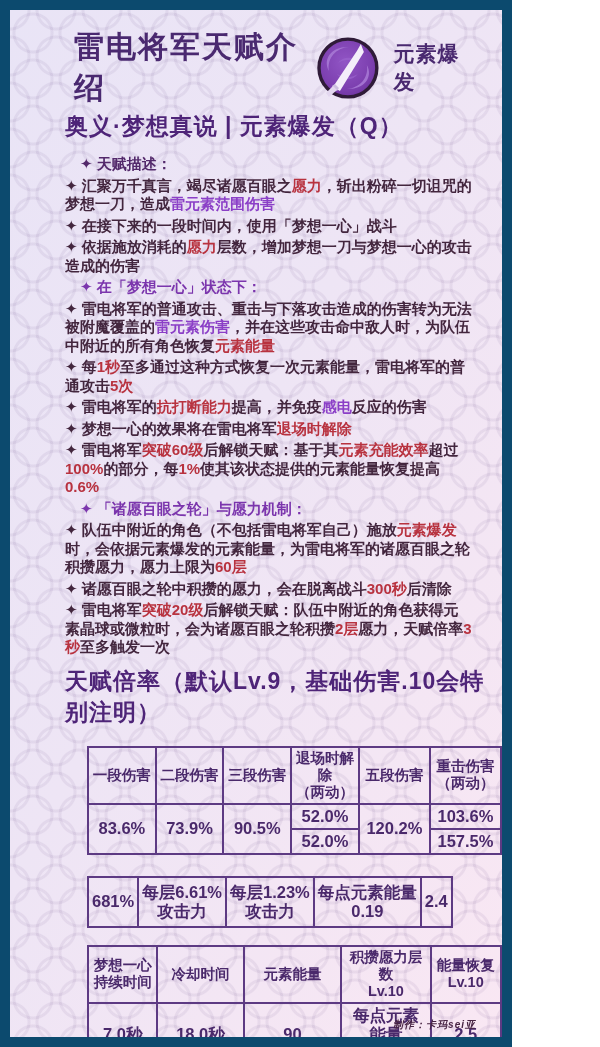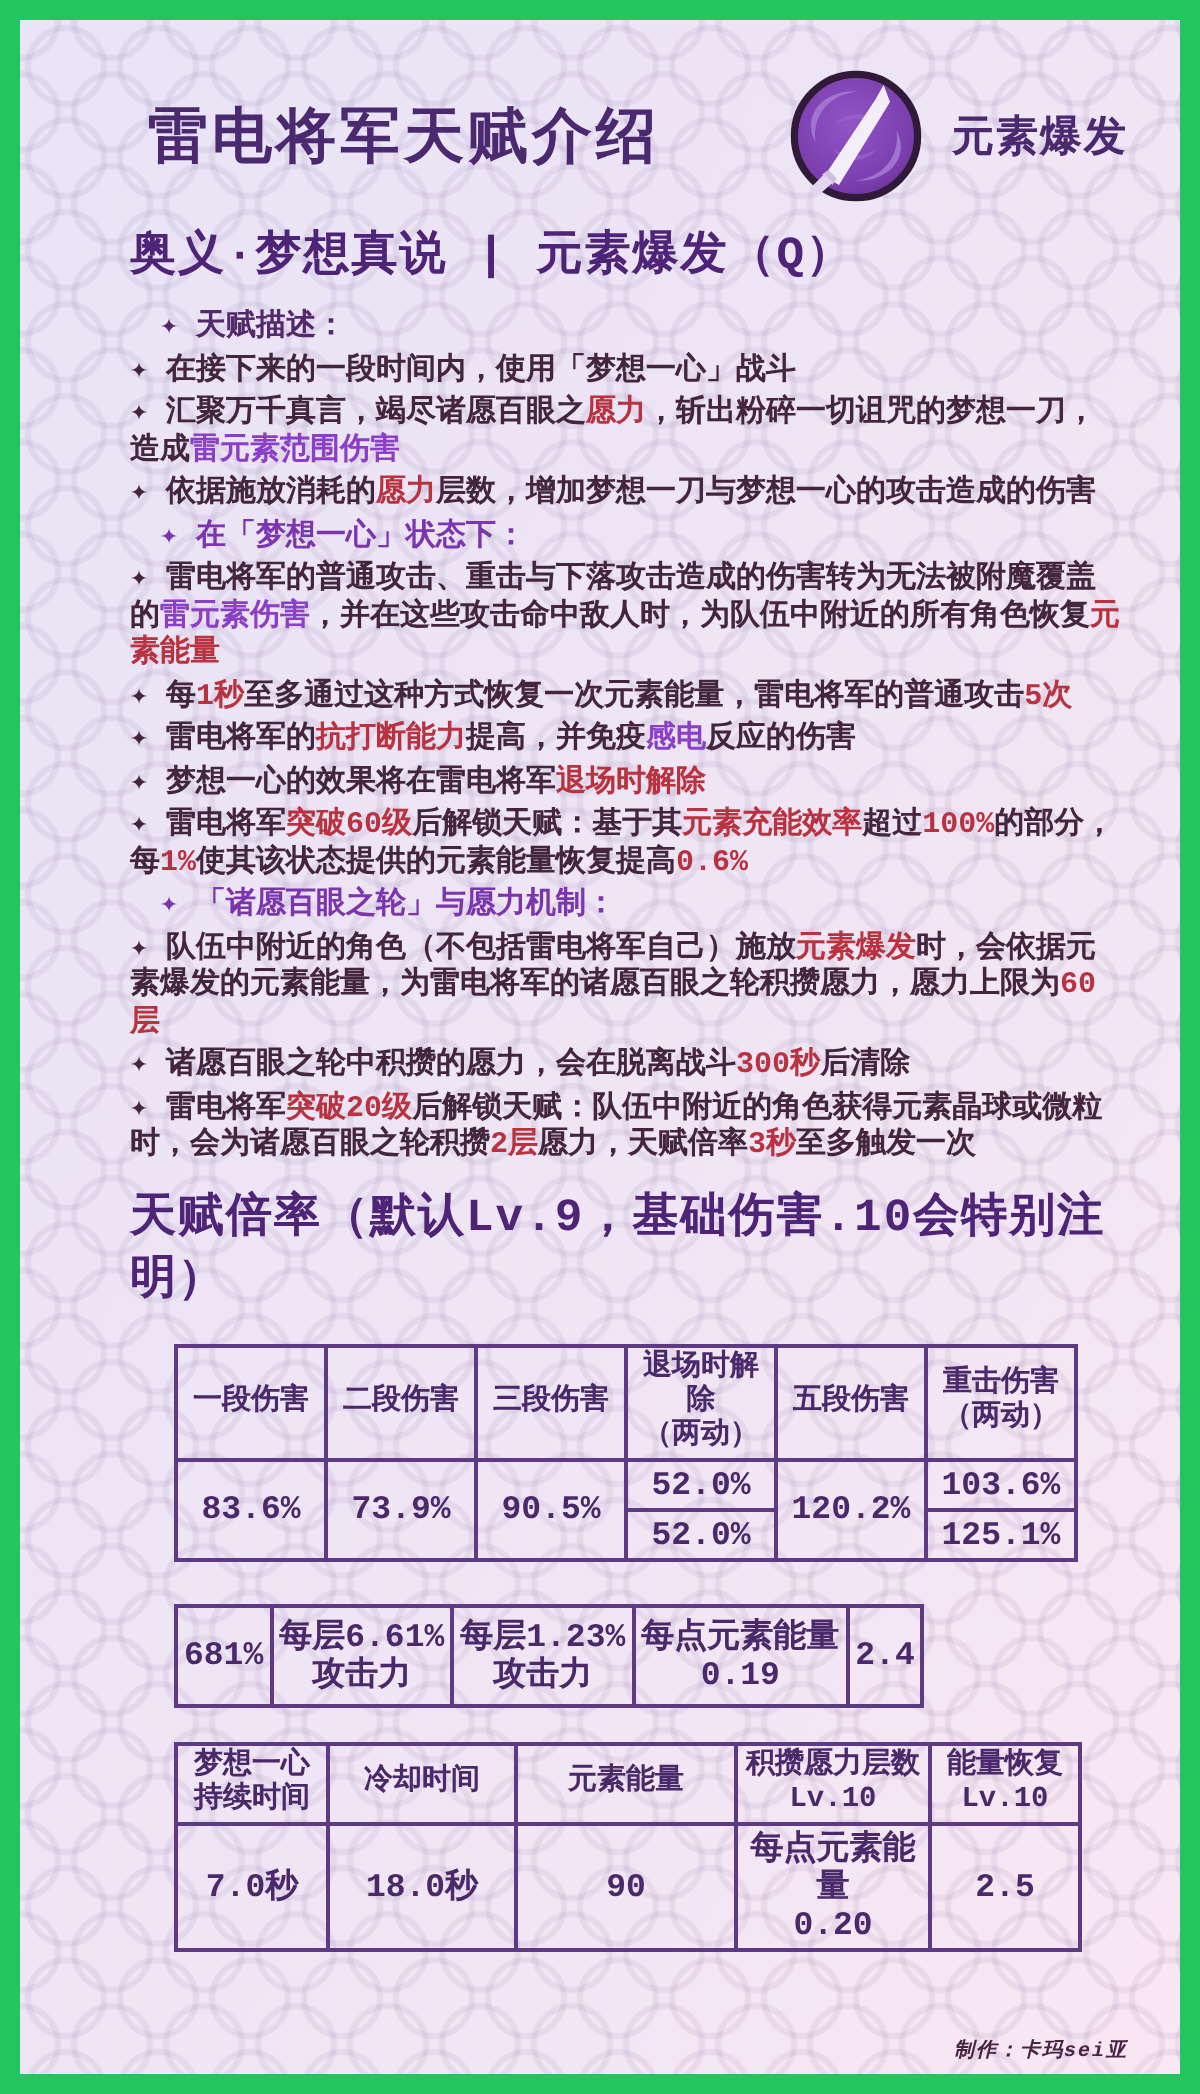--- a/index.html
+++ b/index.html
@@ -2,24 +2,23 @@
 <html><head>
 <meta charset="utf-8">
 <style>
   * { margin:0; padding:0; box-sizing:border-box; }
   html,body { width:600px; }
   body{
     font-family:"Liberation Sans","DejaVu Sans",sans-serif;
     width:600px; height:1047px; overflow:hidden;
   }
   .frame{
-    width:600px; height:1047px;
-    background:#22c55e;
+    width:512px; height:1047px;
+    background:#0c4a6e;
     padding:10px 10px 10px 10px;
-    font-family:Liberation Mono, monospace;
   }
   .page{
     position:relative;
     width:100%; height:100%;
     overflow:hidden;
     background-image:
       radial-gradient(circle at 50% 50%, rgba(122,95,150,0) 17px, rgba(122,95,150,0.10) 18px, rgba(122,95,150,0.10) 20px, rgba(122,95,150,0) 21px),
       radial-gradient(circle at 50% 50%, rgba(122,95,150,0) 17px, rgba(122,95,150,0.10) 18px, rgba(122,95,150,0.10) 20px, rgba(122,95,150,0) 21px),
       linear-gradient(118deg,#e9e4f6 0%, #eee5f5 45%, #f9e7f3 100%);
     background-size:46px 46px, 46px 46px, 100% 100%;
@@ -90,22 +89,22 @@
           <polygon points="13,61 10,57 17,50 21,54" fill="#e3d7ef"></polygon>
         </svg>
         <span class="burst-label">元素爆发</span>
       </div>
     </div>
 
     <h2 class="sec">奥义·梦想真说 | 元素爆发（Q）</h2>
 
     <div class="paras">
         <div class="para sub1"><span>✦ 天赋描述：</span></div>
+        <div class="para"><span>✦ 汇聚万千真言，竭尽诸愿百眼之</span><span class="hl-r">愿力</span><span>，斩出粉碎一切诅咒的梦想一刀，造成</span><span class="hl-p">雷元素范围伤害</span></div>
         <div class="para"><span>✦ 在接下来的一段时间内，使用「梦想一心」战斗</span></div>
-        <div class="para"><span>✦ 汇聚万千真言，竭尽诸愿百眼之</span><span class="hl-r">愿力</span><span>，斩出粉碎一切诅咒的梦想一刀，造成</span><span class="hl-p">雷元素范围伤害</span></div>
         <div class="para"><span>✦ 依据施放消耗的</span><span class="hl-r">愿力</span><span>层数，增加梦想一刀与梦想一心的攻击造成的伤害</span></div>
         <div class="para sub2"><span>✦ 在「梦想一心」状态下：</span></div>
         <div class="para"><span>✦ 雷电将军的普通攻击、重击与下落攻击造成的伤害转为无法被附魔覆盖的</span><span class="hl-p">雷元素伤害</span><span>，并在这些攻击命中敌人时，为队伍中附近的所有角色恢复</span><span class="hl-r">元素能量</span></div>
         <div class="para"><span>✦ 每</span><span class="hl-r">1秒</span><span>至多通过这种方式恢复一次元素能量，雷电将军的普通攻击</span><span class="hl-r">5次</span></div>
         <div class="para"><span>✦ 雷电将军的</span><span class="hl-r">抗打断能力</span><span>提高，并免疫</span><span class="hl-p">感电</span><span>反应的伤害</span></div>
         <div class="para"><span>✦ 梦想一心的效果将在雷电将军</span><span class="hl-r">退场时解除</span></div>
         <div class="para"><span>✦ 雷电将军</span><span class="hl-r">突破60级</span><span>后解锁天赋：基于其</span><span class="hl-r">元素充能效率</span><span>超过</span><span class="hl-r">100%</span><span>的部分，每</span><span class="hl-r">1%</span><span>使其该状态提供的元素能量恢复提高</span><span class="hl-r">0.6%</span></div>
         <div class="para sub2"><span>✦ 「诸愿百眼之轮」与愿力机制：</span></div>
         <div class="para"><span>✦ 队伍中附近的角色（不包括雷电将军自己）施放</span><span class="hl-r">元素爆发</span><span>时，会依据元素爆发的元素能量，为雷电将军的诸愿百眼之轮积攒愿力，愿力上限为</span><span class="hl-r">60层</span></div>
         <div class="para"><span>✦ 诸愿百眼之轮中积攒的愿力，会在脱离战斗</span><span class="hl-r">300秒</span><span>后清除</span></div>
@@ -129,21 +128,21 @@
       <tr>
         <td rowspan="2">83.6%</td>
         <td rowspan="2">73.9%</td>
         <td rowspan="2">90.5%</td>
         <td>52.0%</td>
         <td rowspan="2">120.2%</td>
         <td>103.6%</td>
       </tr>
       <tr>
         <td>52.0%</td>
-        <td>125.1%</td>
+        <td>157.5%</td>
       </tr>
     </tbody>
       </table>
 
     <table class="t2 t23">
       <tbody>
       <tr>
         <td>681%</td>
         <td>每层6.61%
 攻击力</td>

